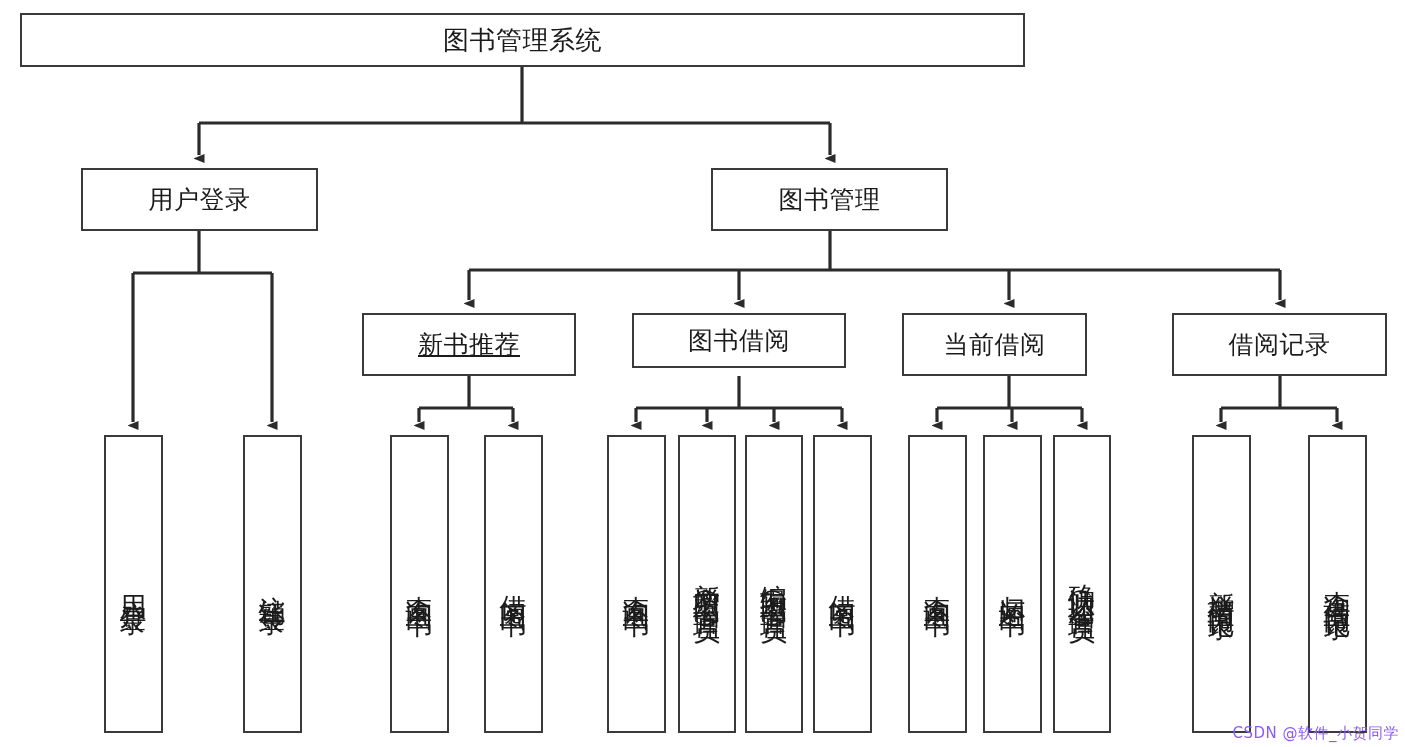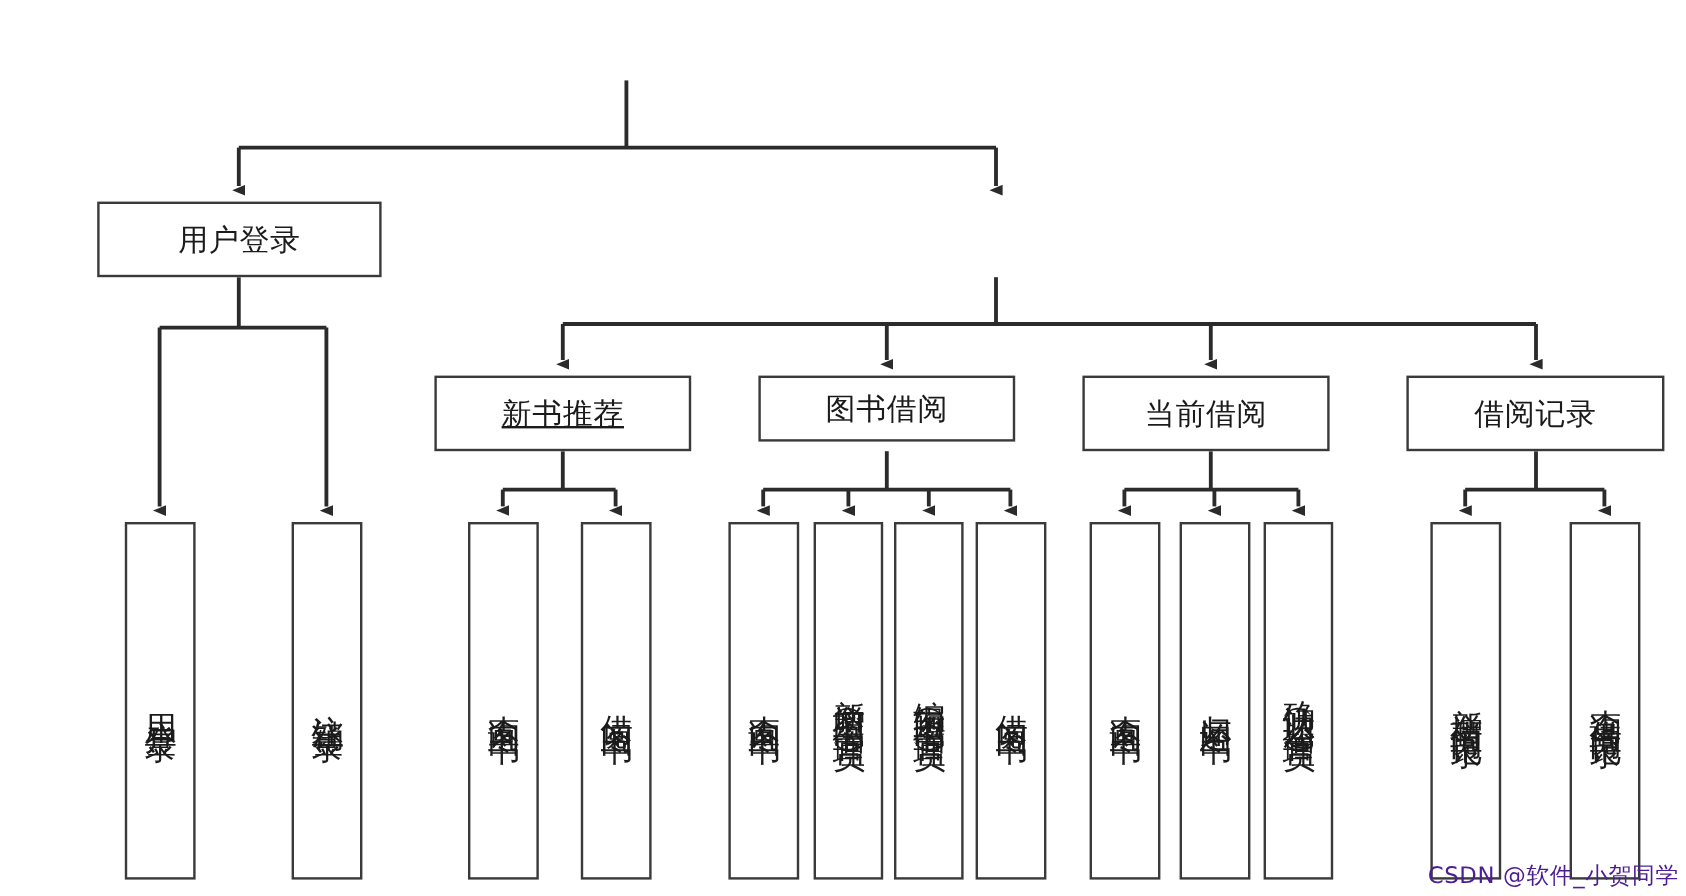--- a/index.html
+++ b/index.html
@@ -62,22 +62,22 @@
     text-orientation: upright;
     font-size: 27px;
     line-height: 1;
     letter-spacing: 5px;
     white-space: nowrap;
   }
   .watermark {
     position: absolute;
     right: 6px;
     bottom: 4px;
-    font-size: 19px;
-    color: #4c1d95;
+    font-size: 15px;
+    color: #8b5cf6;
     letter-spacing: 0.5px;
     z-index: 5;
     white-space: nowrap;
   }
 </style>
 </head>
 <body>
 
 <div id="canvas">
 
@@ -125,32 +125,38 @@
       <path d="M1012,408 L1012,422" marker-end="url(#arrow)"></path>
       <path d="M1082,408 L1082,422" marker-end="url(#arrow)"></path>
 
       <path d="M1280,376 L1280,408"></path>
       <path d="M1221,408 L1337,408"></path>
       <path d="M1221,408 L1221,422" marker-end="url(#arrow)"></path>
       <path d="M1337,408 L1337,422" marker-end="url(#arrow)"></path>
     </g>
   </svg>
 
+  <div class="node h root" style="left:20px; top:13px; width:1005px; height:54px;">
+    <span class="node-label">图书管理系统</span>
+  </div>
 
   <div class="node h" style="left:81px; top:168px; width:237px; height:63px;">
     <span class="node-label">用户登录</span>
   </div>
+  <div class="node h" style="left:711px; top:168px; width:237px; height:63px;">
+    <span class="node-label">图书管理</span>
+  </div>
 
   <div class="node h" style="left:362px; top:313px; width:214px; height:63px;text-decoration:underline;">
     <span class="node-label">新书推荐</span>
   </div>
   <div class="node h" style="left:632px; top:313px; width:214px; height:55px;">
     <span class="node-label">图书借阅</span>
   </div>
-  <div class="node h" style="left:902px; top:313px; width:206px; height:63px;">
+  <div class="node h" style="left:902px; top:313px; width:185px; height:63px;">
     <span class="node-label">当前借阅</span>
   </div>
   <div class="node h" style="left:1172px; top:313px; width:215px; height:63px;">
     <span class="node-label">借阅记录</span>
   </div>
 
   <div class="node v" style="left:104px; top:435px; width:59px; height:298px;">
     <span class="node-label">用户登录</span>
   </div>
   <div class="node v" style="left:243px; top:435px; width:59px; height:298px;">

